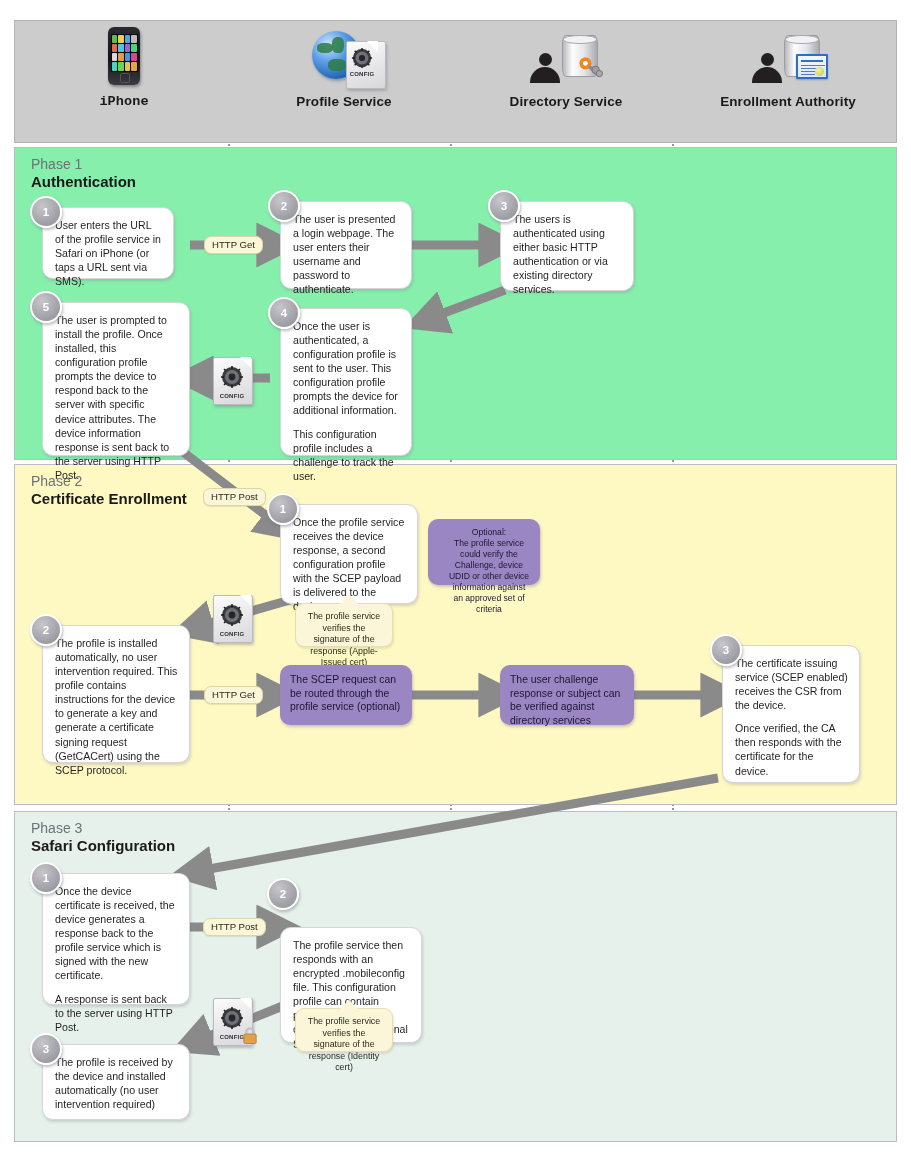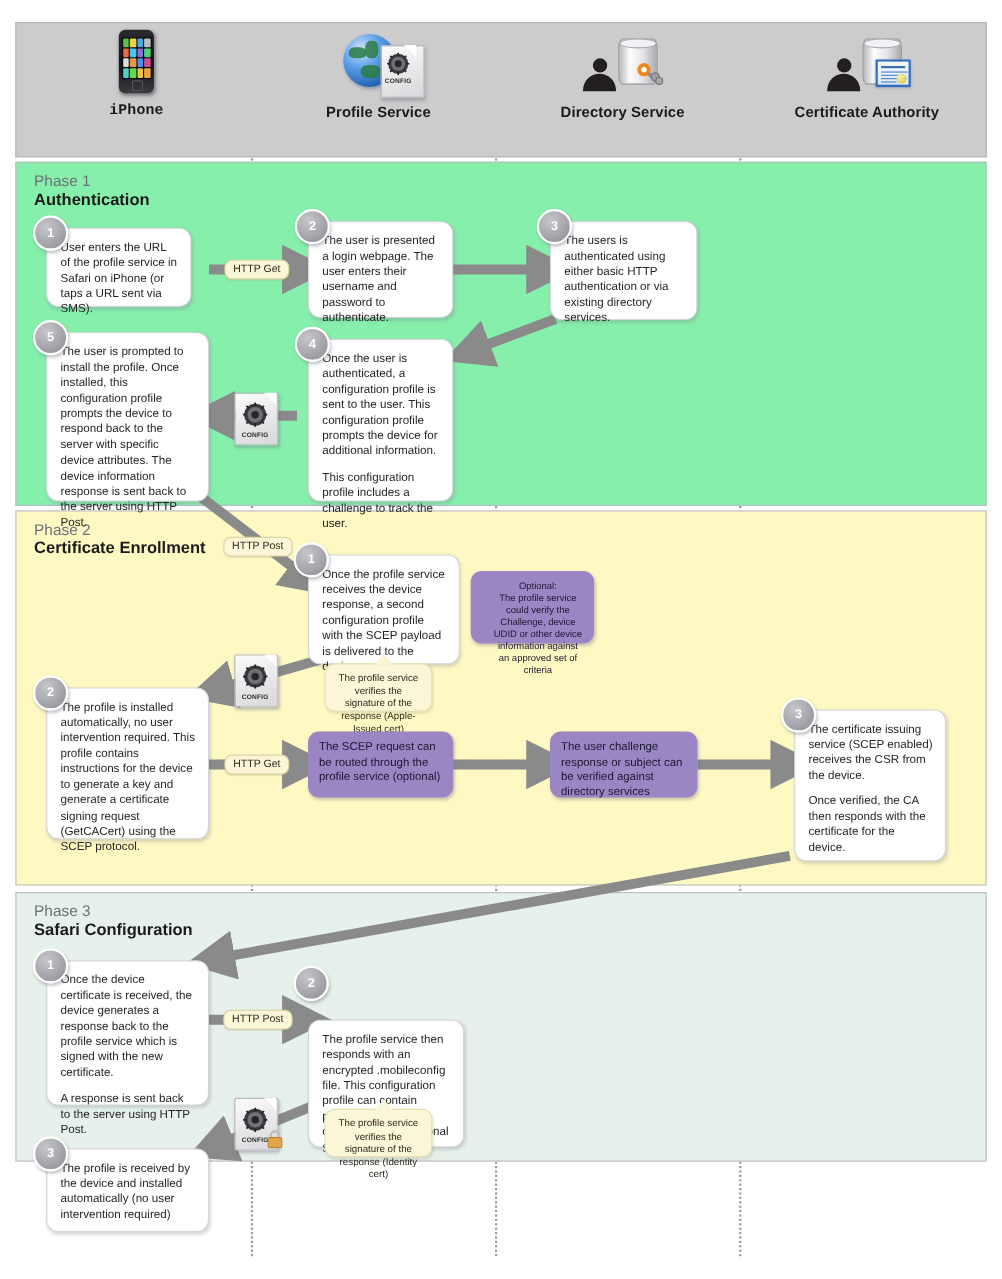--- a/index.html
+++ b/index.html
@@ -16,21 +16,21 @@
   .col-head{position:absolute;top:0;height:123px;width:220px;
       display:flex;flex-direction:column;align-items:center;justify-content:center;}
   .col-head .ico{height:70px;display:flex;align-items:flex-end;justify-content:center;}
   .col-head .lbl{font-size:13.5px;font-weight:700;color:#1a1a1a;margin-top:9px;letter-spacing:.1px;}
 
   
   .phase{position:absolute;left:14px;width:883px;box-sizing:border-box;
          border:1px solid #b9bcc4;}
   #phase1{top:147px;height:313px;background:#86efac;}
   #phase2{top:464px;height:341px;background:#fef9c3;}
-  #phase3{top:811px;height:245px;background:#e5f1ea;}
+  #phase3{top:811px;height:331px;background:#e5f1ea;}
   .phase-title{position:absolute;left:16px;top:9px;line-height:1.12;}
   .phase-title .p-no{font-size:14px;color:#6e7179;font-weight:400;display:block;}
   .phase-title .p-nm{font-size:15px;color:#1a1a1a;font-weight:700;display:block;margin-top:1px;}
 
   
   .lane{position:absolute;top:20px;height:1122px;width:1px;
         border-left:2px dotted #9a9aa2;}
 
   
   .box{position:absolute;background:#ffffff;border:1px solid #d6d6da;
@@ -226,21 +226,21 @@
         <div class="certicon">
           <span class="ln" style="top:4px;width:22px;background:#3b6fb5;height:2px;"></span>
           <span class="ln" style="top:9px;width:24px;"></span>
           <span class="ln" style="top:12px;width:20px;"></span>
           <span class="ln" style="top:15px;width:23px;"></span>
           <span class="ln" style="top:18px;width:14px;"></span>
           <span class="seal"></span>
         </div>
       </div>
     </div>
-    <div class="lbl">Certificate Authority</div>
+    <div class="lbl">Enrollment Authority</div>
   </div>
 
   <div class="phase" id="phase1">
     <div class="phase-title">
       <span class="p-no">Phase 1</span>
       <span class="p-nm">Authentication</span>
     </div>
   </div>
   <div class="phase" id="phase2">
     <div class="phase-title">

